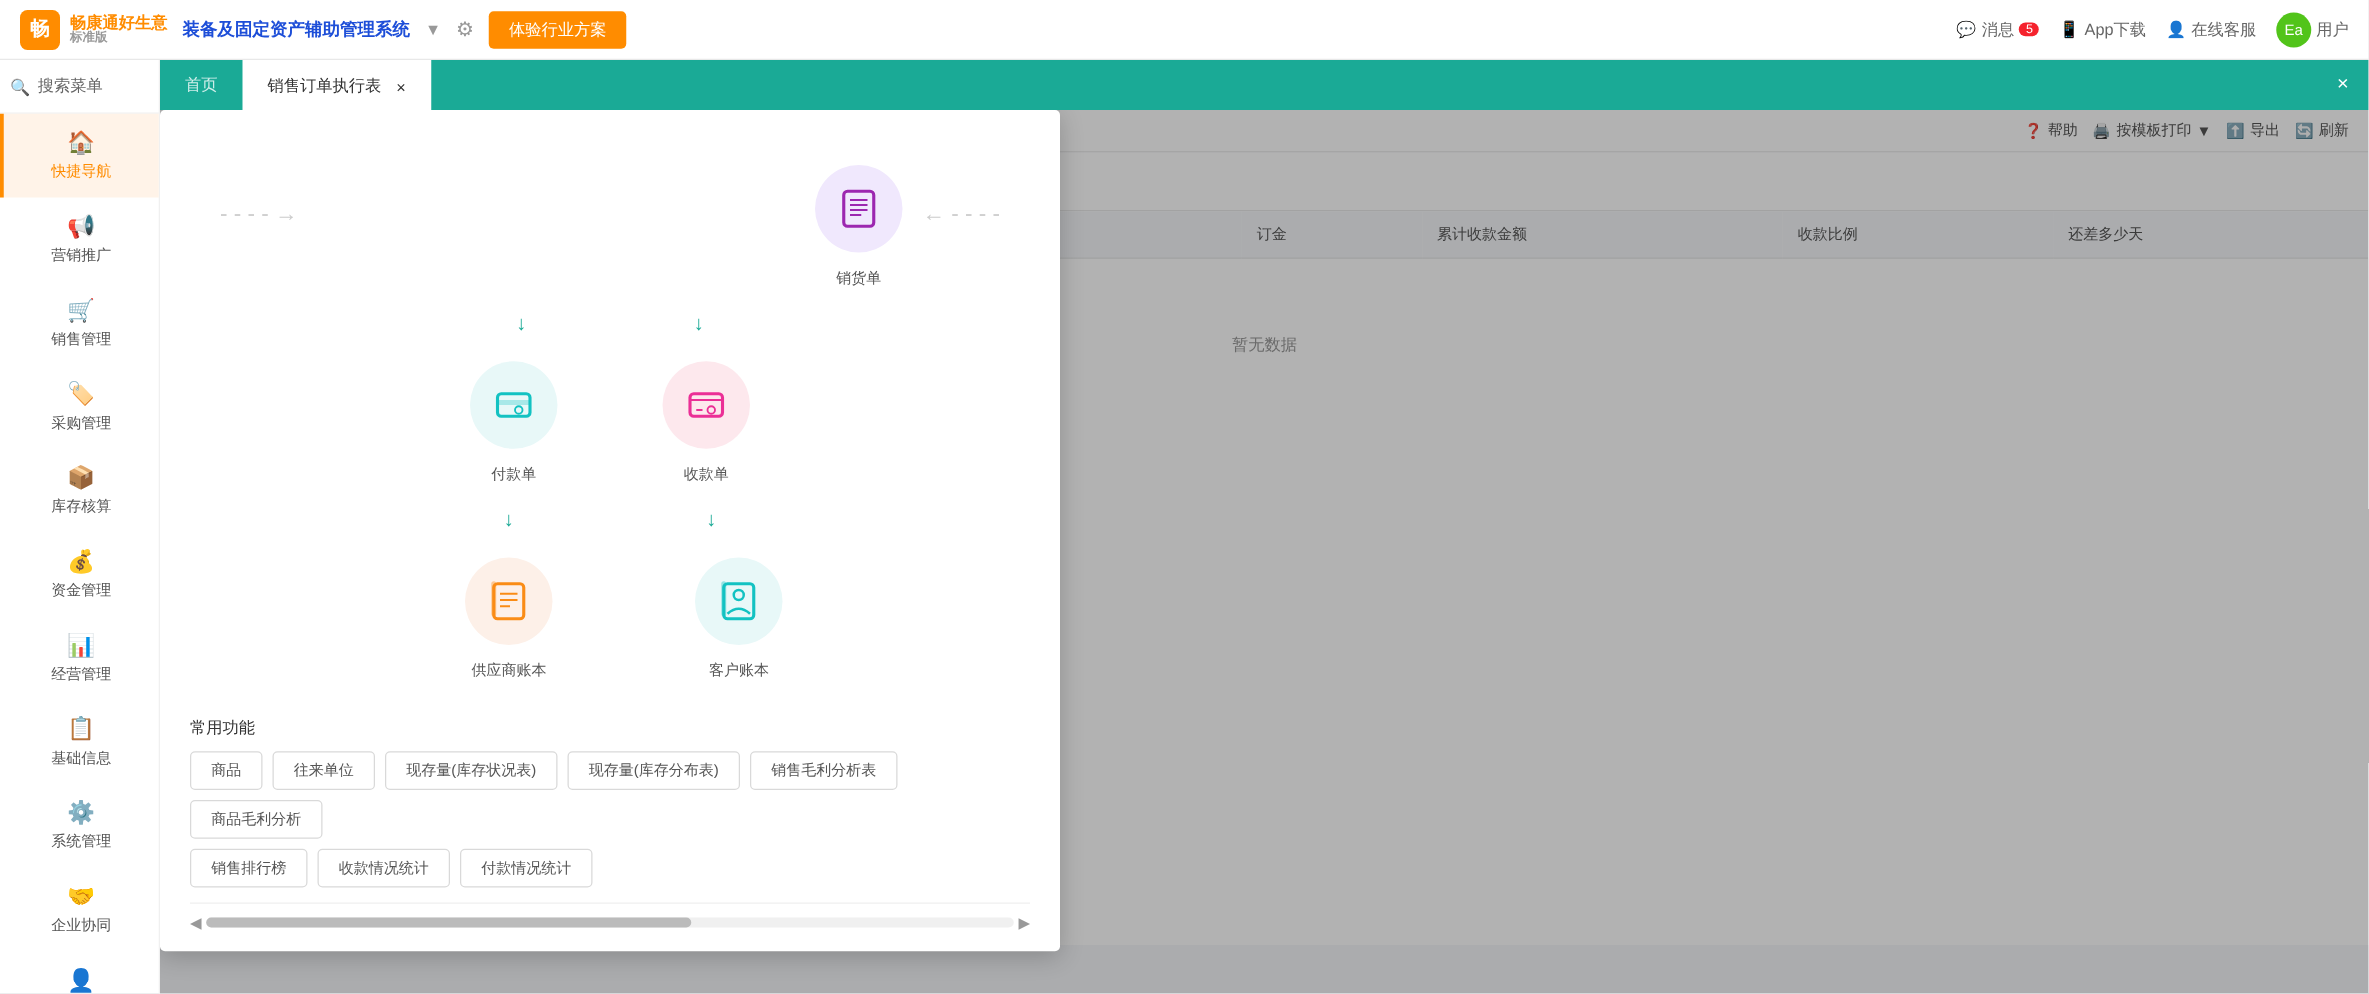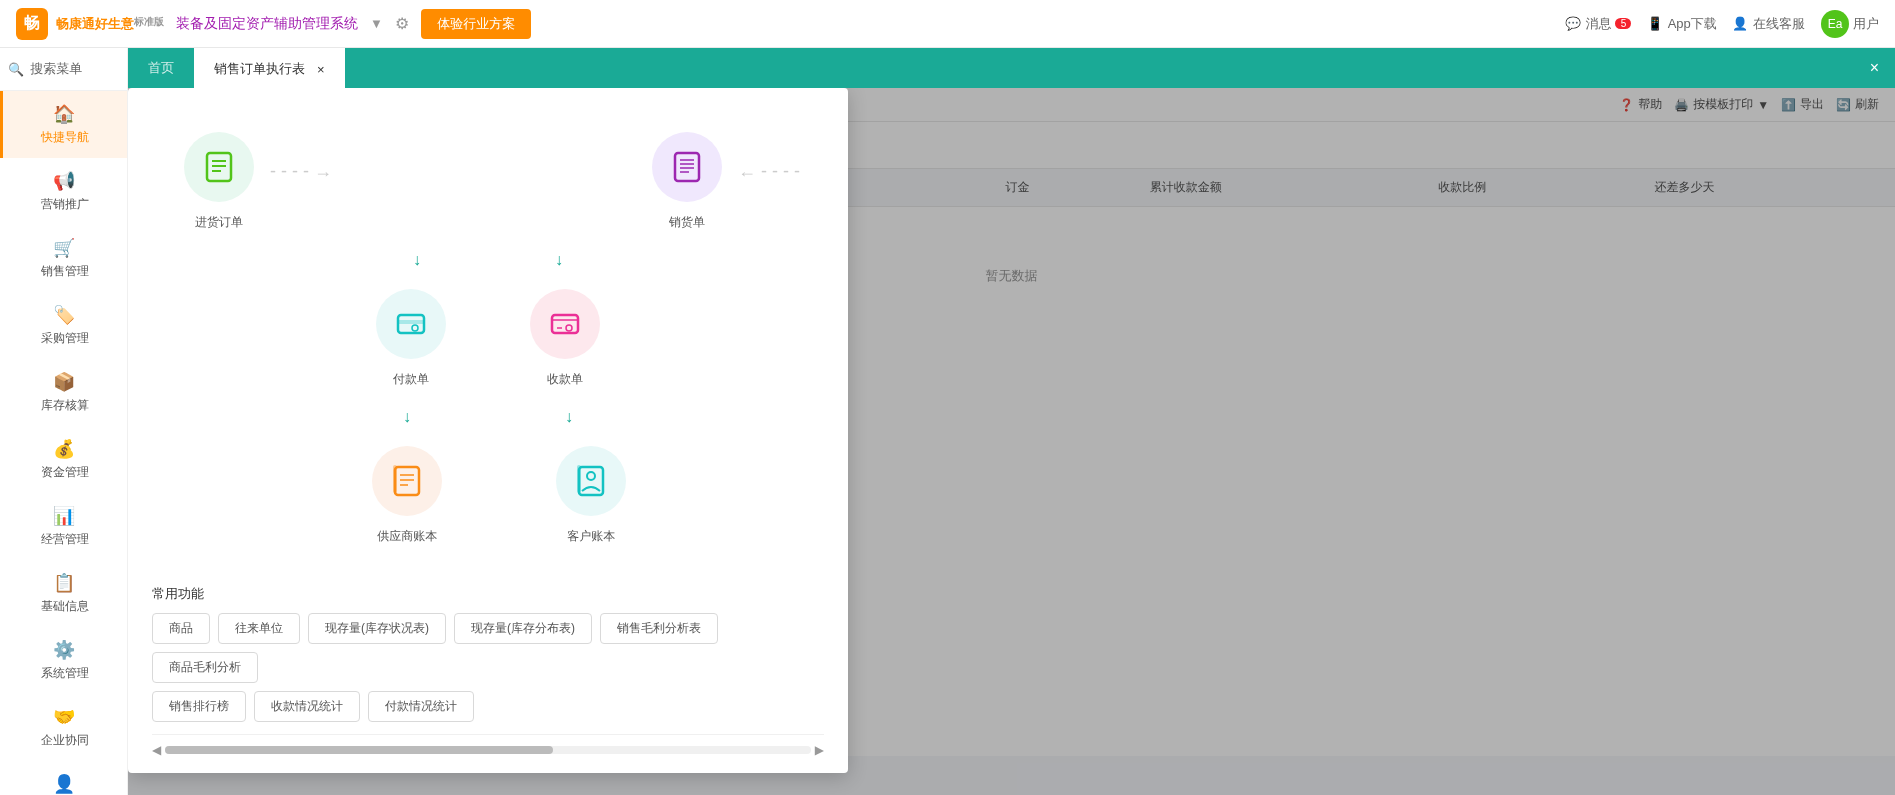--- a/index.html
+++ b/index.html
@@ -10,24 +10,24 @@
 
     
     .top-header {
       display: flex; align-items: center; justify-content: space-between;
       background: #fff; height: 48px; padding: 0 16px;
       border-bottom: 1px solid #e8e8e8; flex-shrink: 0;
     }
     .header-left { display: flex; align-items: center; gap: 12px; }
     .logo-area { display: flex; align-items: center; gap: 8px; color: #ff8c00; font-weight: bold; font-size: 14px; }
     .logo-icon { width: 32px; height: 32px; background: #ff8c00; border-radius: 6px; display: flex; align-items: center; justify-content: center; color: white; font-size: 16px; }
-    .logo-text { display: flex; flex-direction: row; line-height: 1.2; }
+    .logo-text { display: flex; flex-direction: column; line-height: 1.2; }
     .logo-text .main { font-size: 13px; color: #ff8c00; font-weight: bold; }
     .logo-text .sub { font-size: 10px; color: #999; }
-    .system-name { font-size: 14px; color: #a21caf; font-weight: 400; }
+    .system-name { font-size: 14px; color: #1d4ed8; font-weight: 700; }
     .system-select { color: #999; cursor: pointer; }
     .settings-icon { color: #999; cursor: pointer; font-size: 16px; }
     .trial-btn {
       background: #ff8c00; color: white; border: none; padding: 6px 16px;
       border-radius: 4px; cursor: pointer; font-size: 13px;
     }
     .header-right { display: flex; align-items: center; gap: 16px; color: #666; font-size: 13px; }
     .header-right-item { display: flex; align-items: center; gap: 4px; cursor: pointer; }
     .badge { background: #f5222d; color: white; border-radius: 10px; padding: 0 5px; font-size: 10px; min-width: 16px; text-align: center; }
     .avatar { width: 28px; height: 28px; background: #52c41a; border-radius: 50%; display: flex; align-items: center; justify-content: center; color: white; font-size: 12px; }
@@ -135,21 +135,21 @@
 
     
     .circle-green { background: #e8f8f0; }
     .circle-red { background: #fde8e8; }
     .circle-purple { background: #f0e8fd; }
     .circle-orange { background: #fdf0e8; }
     .circle-teal { background: #e8f8f8; }
     .circle-crimson { background: #fde8ed; }
 
     
-    .common-functions { margin-top: 20px; }
+    .common-functions { margin-top: 8px; }
     .cf-title { font-size: 13px; color: #333; margin-bottom: 10px; }
     .cf-buttons { display: flex; flex-wrap: wrap; gap: 8px; }
     .cf-btn {
       border: 1px solid #d9d9d9; background: white; padding: 6px 16px;
       border-radius: 4px; font-size: 12px; color: #555; cursor: pointer;
     }
 
     
     .modal-scrollbar {
       display: flex; align-items: center; gap: 4px; margin-top: 12px; padding-top: 8px;
@@ -322,31 +322,20 @@
           </table>
         </div>
 
         <div class="overlay">
           <div class="flow-modal">
 
             <div style="display: flex; flex-direction: column; gap: 0;">
 
               <div style="display: flex; align-items: center; justify-content: flex-start; gap: 0; padding: 8px 20px;">
 
-                <div class="flow-node">
-                  <div class="flow-circle circle-green" style="width:70px;height:70px;border-radius:50%;display:flex;align-items:center;justify-content:center;font-size:28px;">
-                    <svg width="36" height="36" viewBox="0 0 36 36">
-                        <rect x="6" y="4" width="24" height="28" rx="3" fill="none" stroke="#52c41a" stroke-width="2.5"></rect>
-                        <line x1="11" y1="12" x2="25" y2="12" stroke="#52c41a" stroke-width="2"></line>
-                        <line x1="11" y1="17" x2="25" y2="17" stroke="#52c41a" stroke-width="2"></line>
-                        <line x1="11" y1="22" x2="20" y2="22" stroke="#52c41a" stroke-width="2"></line>
-                      </svg>
-                  </div>
-                  <span class="flow-label">进货订单</span>
-                </div>
 
                 <div style="color:#ccc;font-size:18px;padding-bottom:20px;padding-left:4px;padding-right:4px;">- - - - →</div>
 
 
                 <div style="flex:1;min-width:60px;"></div>
 
                 <div class="flow-node">
                   <div class="flow-circle circle-purple" style="width:70px;height:70px;border-radius:50%;display:flex;align-items:center;justify-content:center;">
                     <svg width="36" height="36" viewBox="0 0 36 36">
                         <rect x="6" y="4" width="24" height="28" rx="3" fill="none" stroke="#9c27b0" stroke-width="2.5"></rect>

